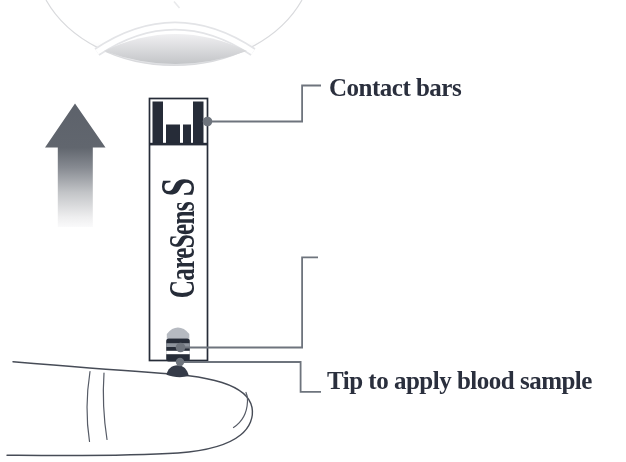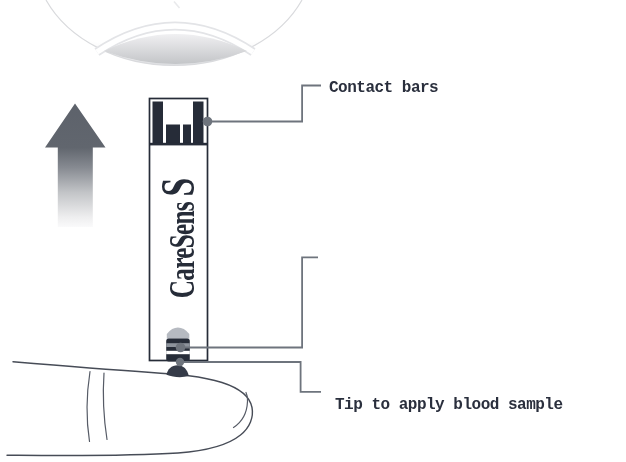--- a/index.html
+++ b/index.html
@@ -6,32 +6,32 @@
   #stage{
     position:relative;
     width:626px;height:462px;
     background:#ffffff;
     overflow:hidden;
     font-family:"Liberation Sans",sans-serif;
   }
   #stage svg{position:absolute;left:0;top:0;}
   .label{
     position:absolute;
-    font-family:Liberation Mono, monospace;
+    font-family:Liberation Serif, serif;
     font-weight:bold;
-    font-size:16px;
+    font-size:25px;
     letter-spacing:-0.5px;
     color:#2a2f3d;
     white-space:nowrap;
     line-height:26px;
     text-align:right;
   }
   #label-contact{left:329px;top:75px;}
   #label-confirm{left:322px;top:244px;}
-  #label-tip{left:327px;top:392px;margin-left:8px;}
+  #label-tip{left:327px;top:368px;}
   #strip-brand{
     position:absolute;
     left:68px;top:218px;
     width:220px;height:40px;
     line-height:40px;
     text-align:center;
     transform:rotate(-90deg) scaleX(0.7);
     transform-origin:50% 50%;
     font-family:"Liberation Serif",serif;
     font-weight:bold;

